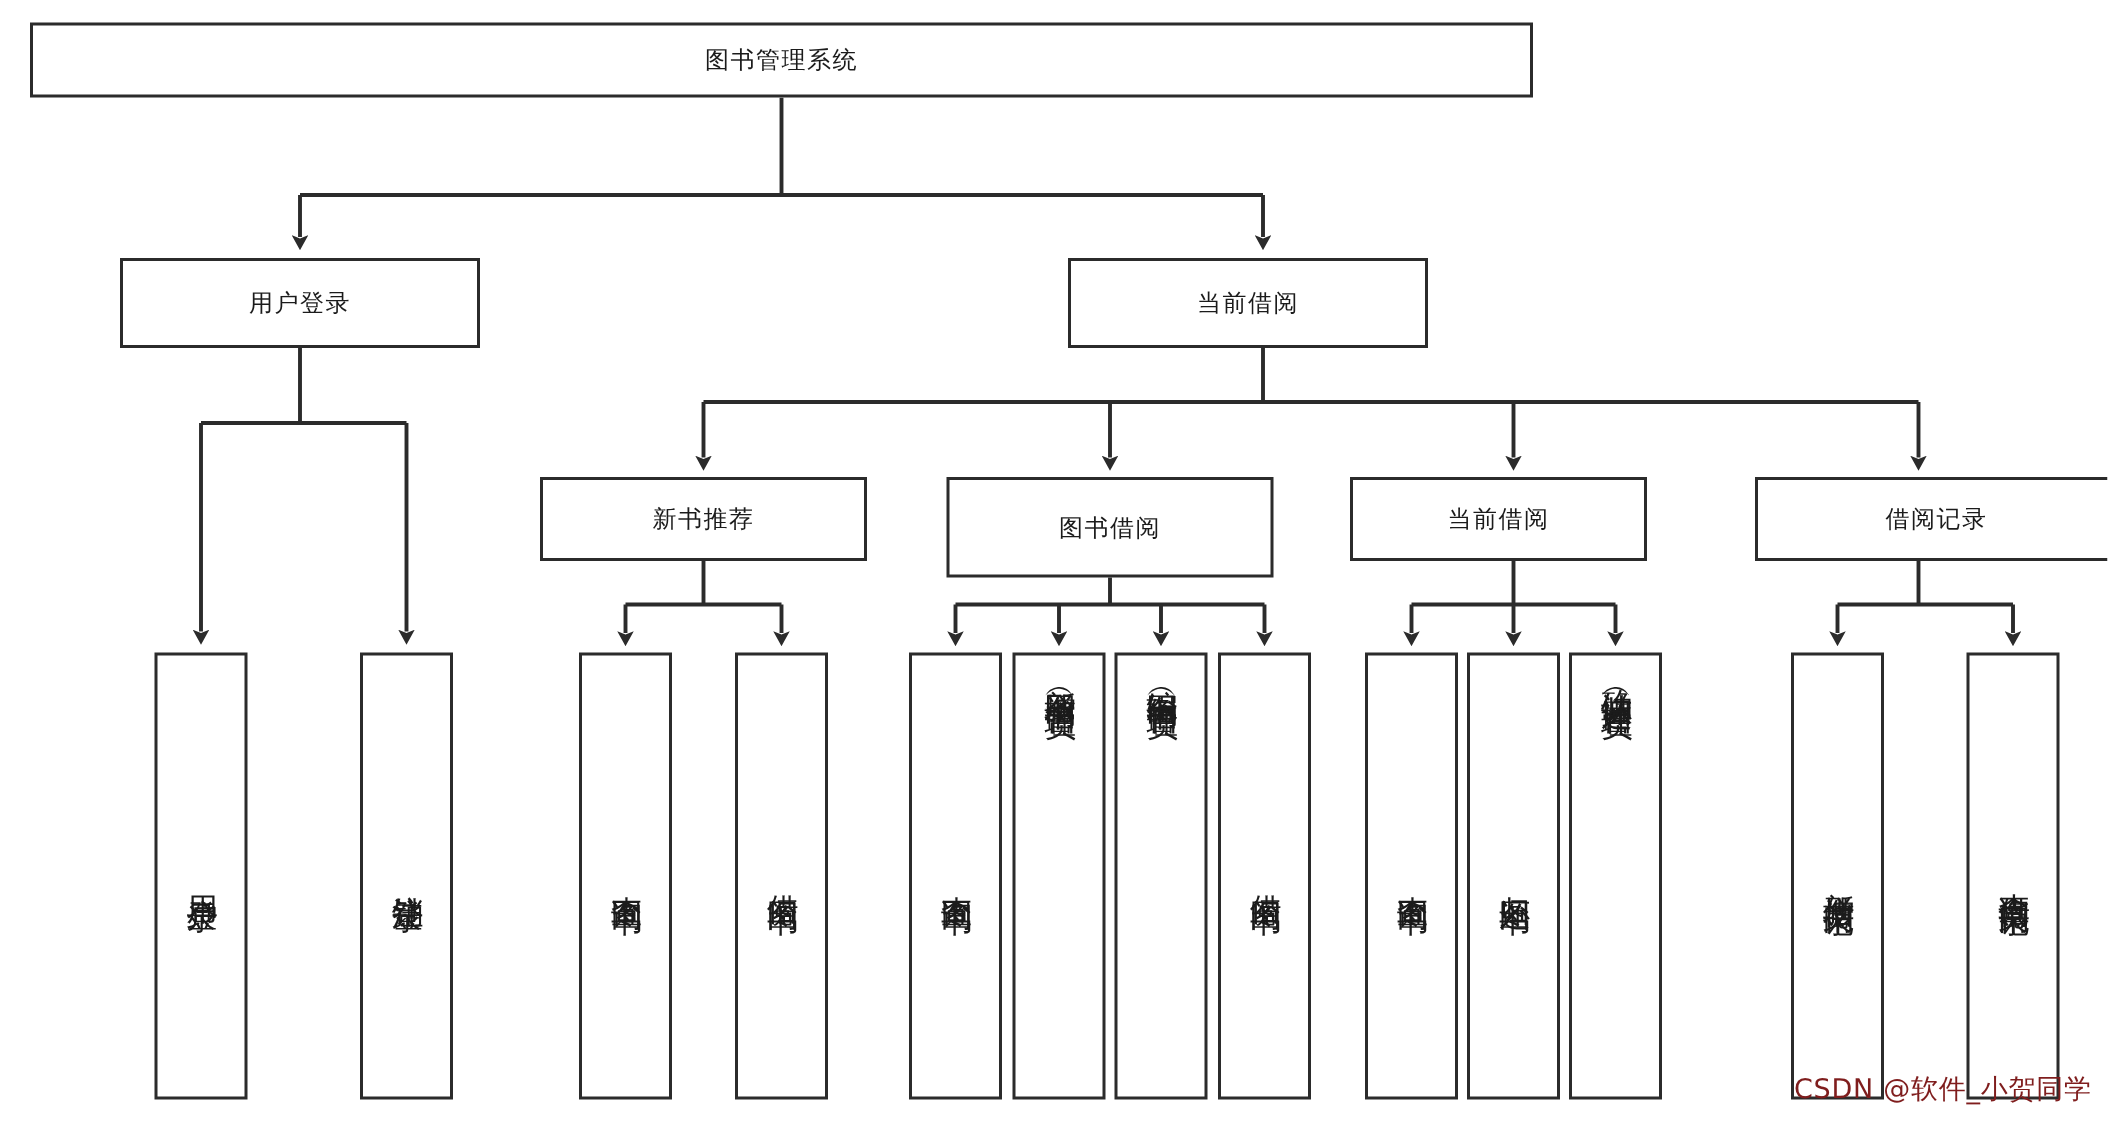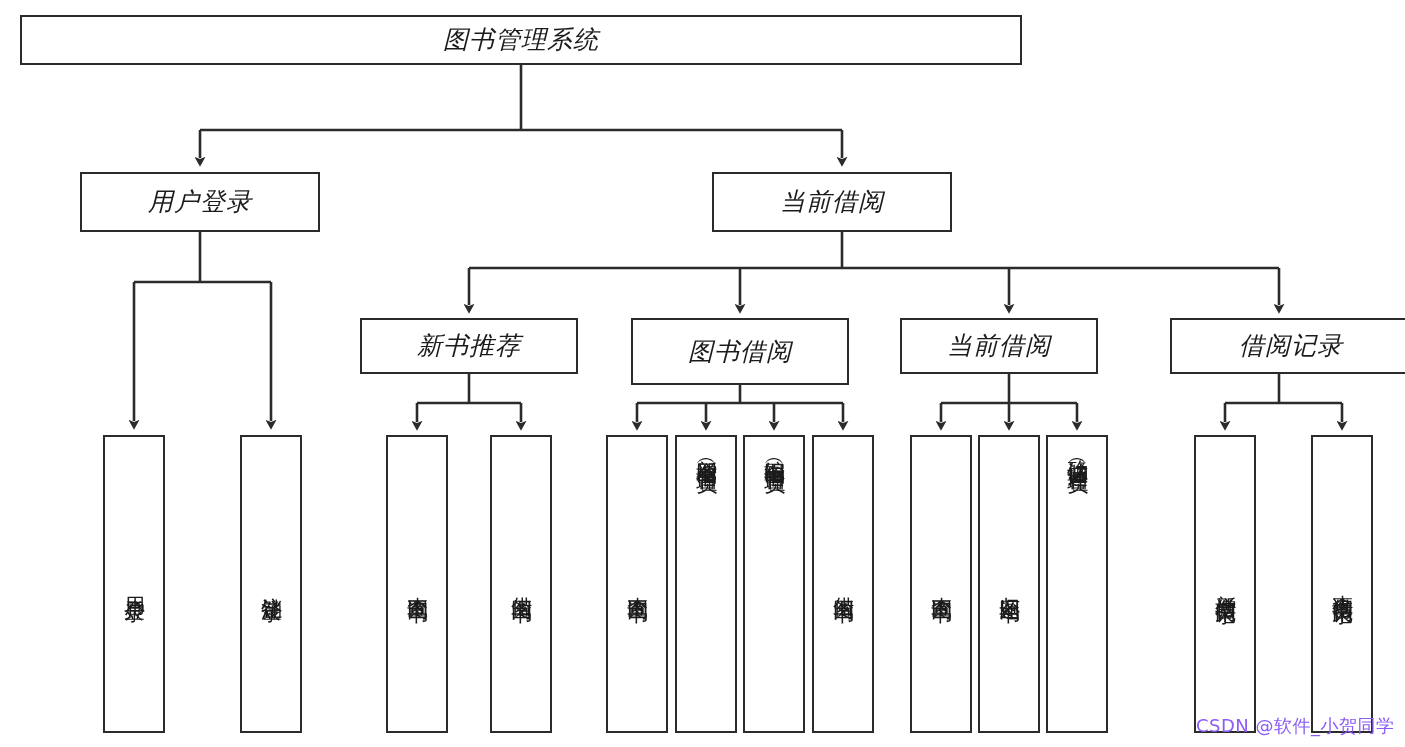--- a/index.html
+++ b/index.html
@@ -29,24 +29,23 @@
     box-sizing: border-box;
     border: 2px solid #2b2b2b;
     background: #ffffff;
     display: flex;
     align-items: center;
     justify-content: center;
     color: #1b1b1b;
     z-index: 2;
   }
   .node.h {
-    font-size: 25px;
+    font-size: 16px;
     line-height: 1.1;
     letter-spacing: 1px;
-    font-style: italic;
   }
   .node.leaf {
     align-items: flex-start;
     justify-content: center;
     padding-top: 6px;
   }
   .vtext {
     writing-mode: vertical-rl;
     text-orientation: upright;
     font-size: 21px;
@@ -58,21 +57,21 @@
   .node.leaf.mid .vtext {
     
   }
   .node.leaf.mid {
     align-items: center;
     padding-top: 0;
   }
   .watermark {
     position: absolute;
     font-size: 18px;
-    color: #8b5cf6;
+    color: #7f1d1d;
     letter-spacing: 0.5px;
     white-space: nowrap;
     z-index: 5;
   }
 </style>
 </head>
 <body>
 
 <div id="canvas">
 

